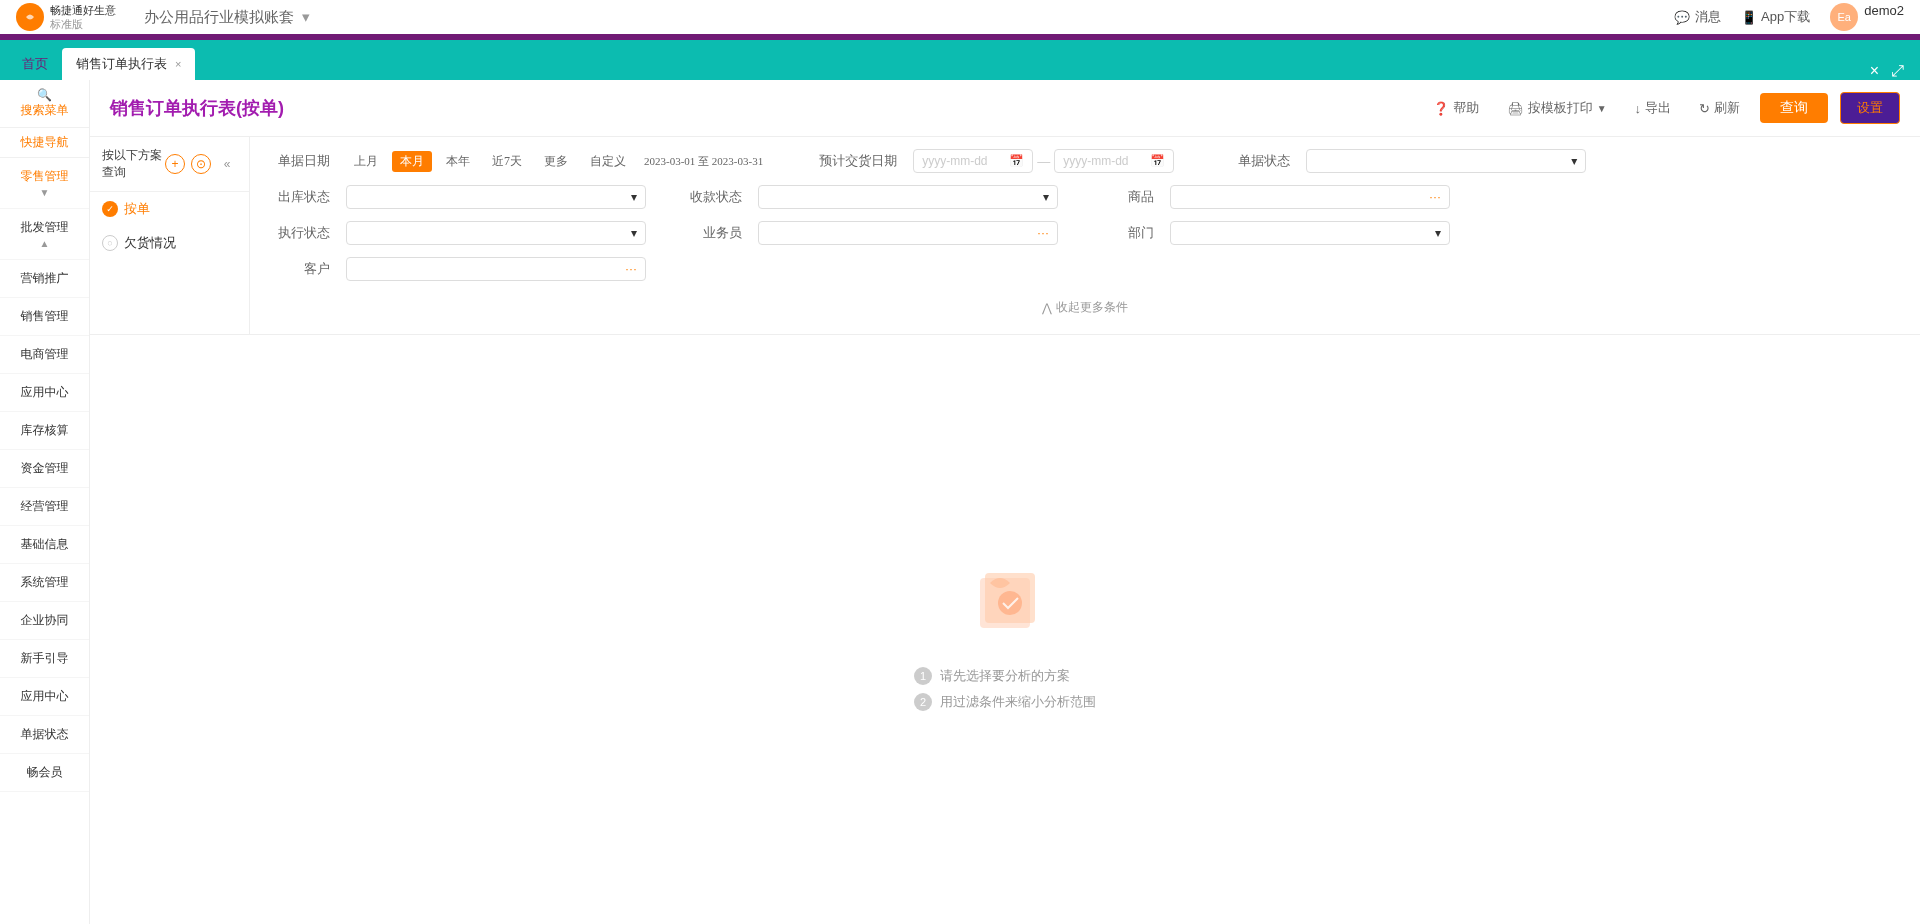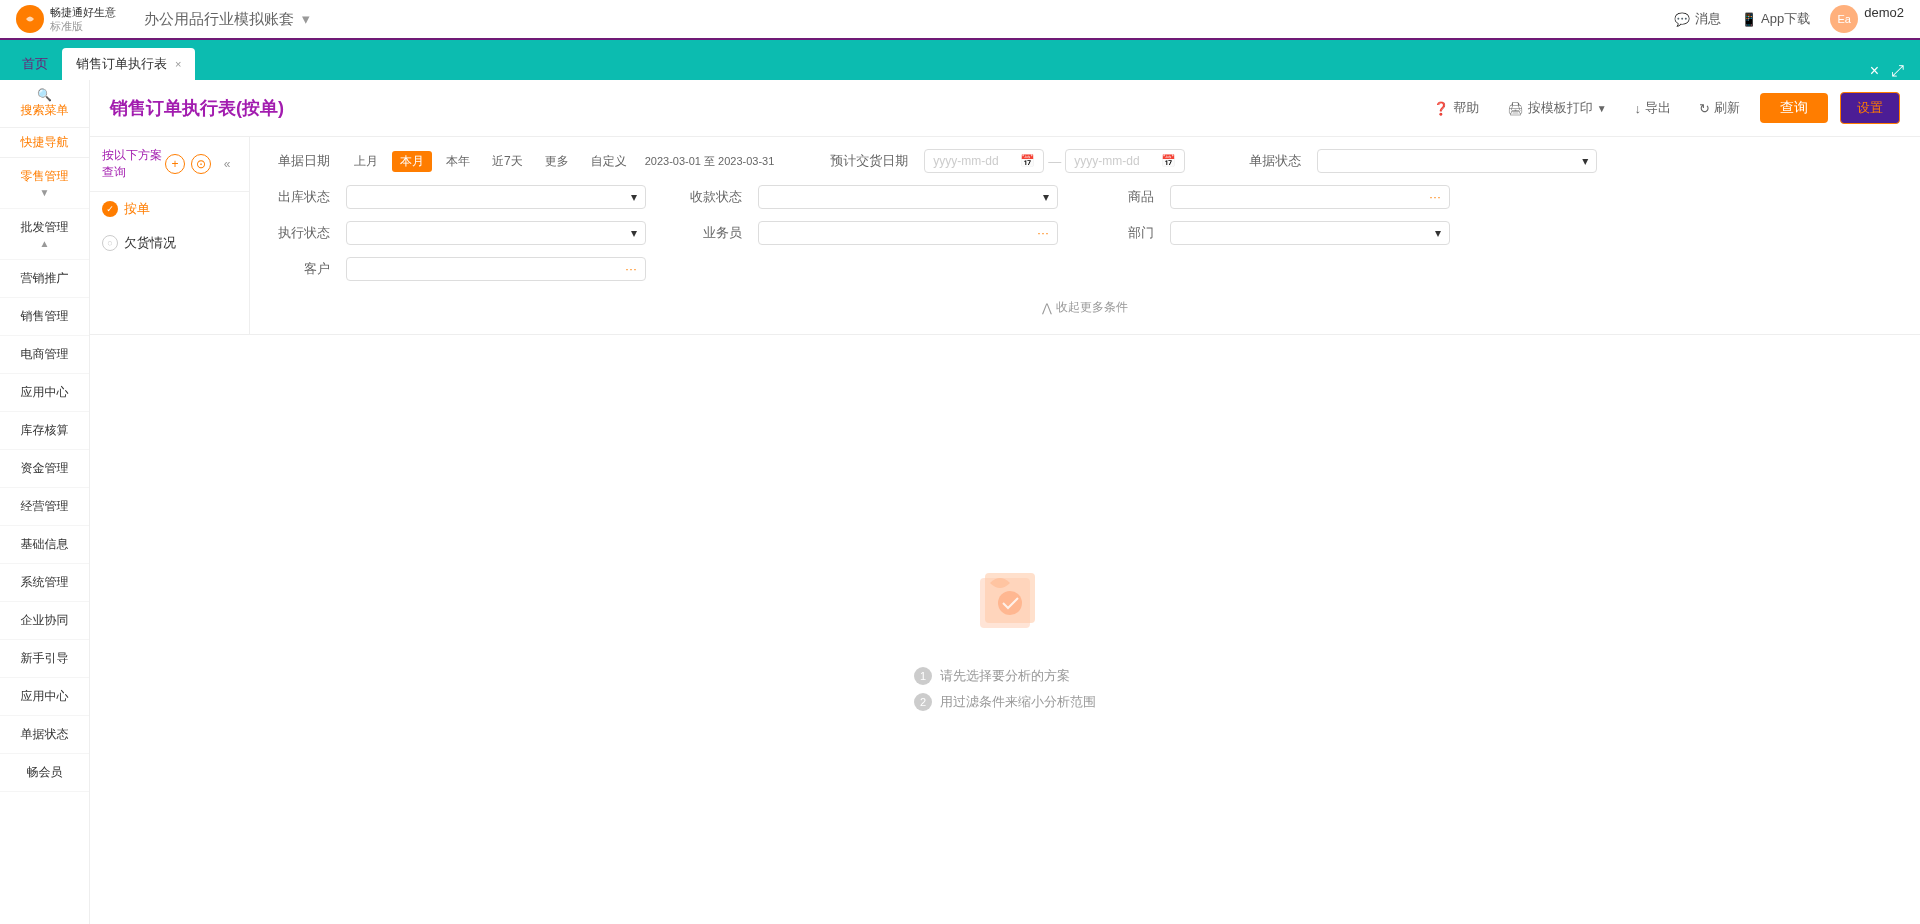--- a/index.html
+++ b/index.html
@@ -6,21 +6,21 @@
     body { font-family: 'Microsoft YaHei', Arial, sans-serif; font-size: 13px; background: #f5f5f5; color: #333; overflow: hidden; width: 1920px; height: 924px; }
 
     
     .top-header {
       height: 40px;
       background: #fff;
       display: flex;
       align-items: center;
       justify-content: space-between;
       padding: 0 16px;
-      border-bottom: 2px solid #701a75;
+      border-bottom: 6px solid #701a75;
     }
     .top-header-left {
       display: flex;
       align-items: center;
       gap: 8px;
     }
     .logo-area {
       display: flex;
       align-items: center;
       gap: 6px;
@@ -235,20 +235,21 @@
       font-size: 13px;
       color: #666;
       white-space: nowrap;
       min-width: 60px;
       text-align: right;
     }
     .filter-control {
       display: flex;
       align-items: center;
       gap: 6px;
+      font-family: Liberation Serif, serif;
     }
     .date-range-group {
       display: flex;
       align-items: center;
       gap: 4px;
     }
     .date-chip {
       padding: 2px 8px;
       border-radius: 3px;
       font-size: 12px;
@@ -553,21 +554,21 @@
         </div>
         <button class="action-btn primary">查询</button>
         <button class="action-btn secondary">设置</button>
       </div>
     </div>
 
     <div class="filter-section">
 
       <div class="left-scheme-panel">
         <div class="scheme-header">
-          <span style="font-size:12px;color:#a21caf">按以下方案查询</span>
+          <span style="font-size:12px;color:#404040">按以下方案查询</span>
           <div class="scheme-actions">
             <div class="scheme-action-btn">+</div>
             <div class="scheme-action-btn">⊙</div>
             <div class="scheme-action-btn" style="border:none;color:#999">«</div>
           </div>
         </div>
         <div class="scheme-item active">
           <div class="scheme-dot">✓</div>
           <span>按单</span>
         </div>

